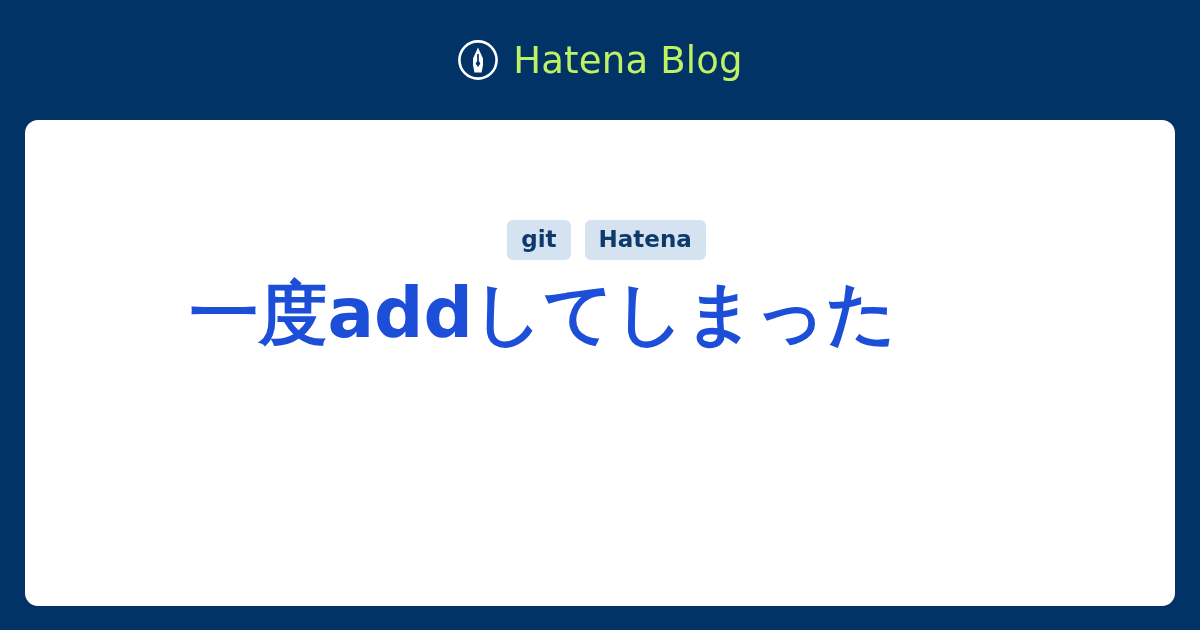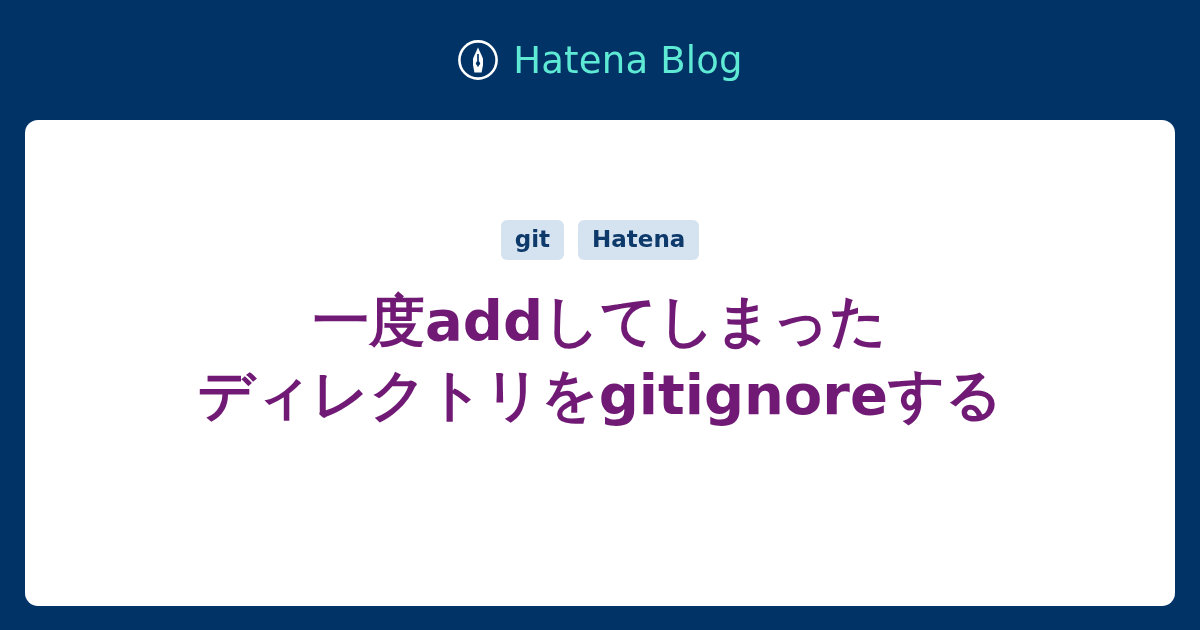--- a/index.html
+++ b/index.html
@@ -30,41 +30,41 @@
   }
 
   .brand-logo {
     width: 42px;
     height: 42px;
     flex: 0 0 42px;
     display: block;
   }
 
   .brand-name {
-    color: #5eead4;
+    color: #bef264;
     font-size: 37px;
     font-weight: 400;
     letter-spacing: 0.2px;
     line-height: 1;
     white-space: nowrap;
     font-family: "DejaVu Sans", "Liberation Sans", sans-serif;
   }
 
   
   .card {
     position: absolute;
     left: 25px;
     top: 120px;
     width: 1150px;
     height: 486px;
     background: #ffffff;
     border-radius: 13px;
     display: flex;
     flex-direction: column;
-    align-items: center;
+    padding-left: 13px;
   }
 
   
   .tag-row {
     margin-top: 97px;
     display: flex;
     align-items: center;
     justify-content: center;
     gap: 14px;
     height: 45px;
@@ -77,25 +77,25 @@
     font-weight: 700;
     border-radius: 6px;
     padding: 8px 14px 9px 14px;
     line-height: 1;
     white-space: nowrap;
     font-family: "DejaVu Sans", "Liberation Sans", sans-serif;
   }
 
   
   .entry-title {
-    margin-top: 22px;
+    margin-top: 6px;
     width: 1010px;
     text-align: center;
-    color: #701a75;
-    font-size: 56px;
+    color: #1d4ed8;
+    font-size: 69px;
     font-weight: 700;
     line-height: 1.33;
     letter-spacing: 0px;
     font-family: "DejaVu Sans", "Liberation Sans", sans-serif;
   }
 
   .entry-title .line { display: block; }
 
   
   .blog-name {
@@ -127,17 +127,16 @@
 
 <div class="card">
 
   <div class="tag-row">
     <span class="tag">git</span>
     <span class="tag">Hatena</span>
   </div>
 
   <h1 class="entry-title">
     <span class="line">一度addしてしまった</span>
-    <span class="line">ディレクトリをgitignoreする</span>
   </h1>
 
 
 </div>
 
 </body></html>

